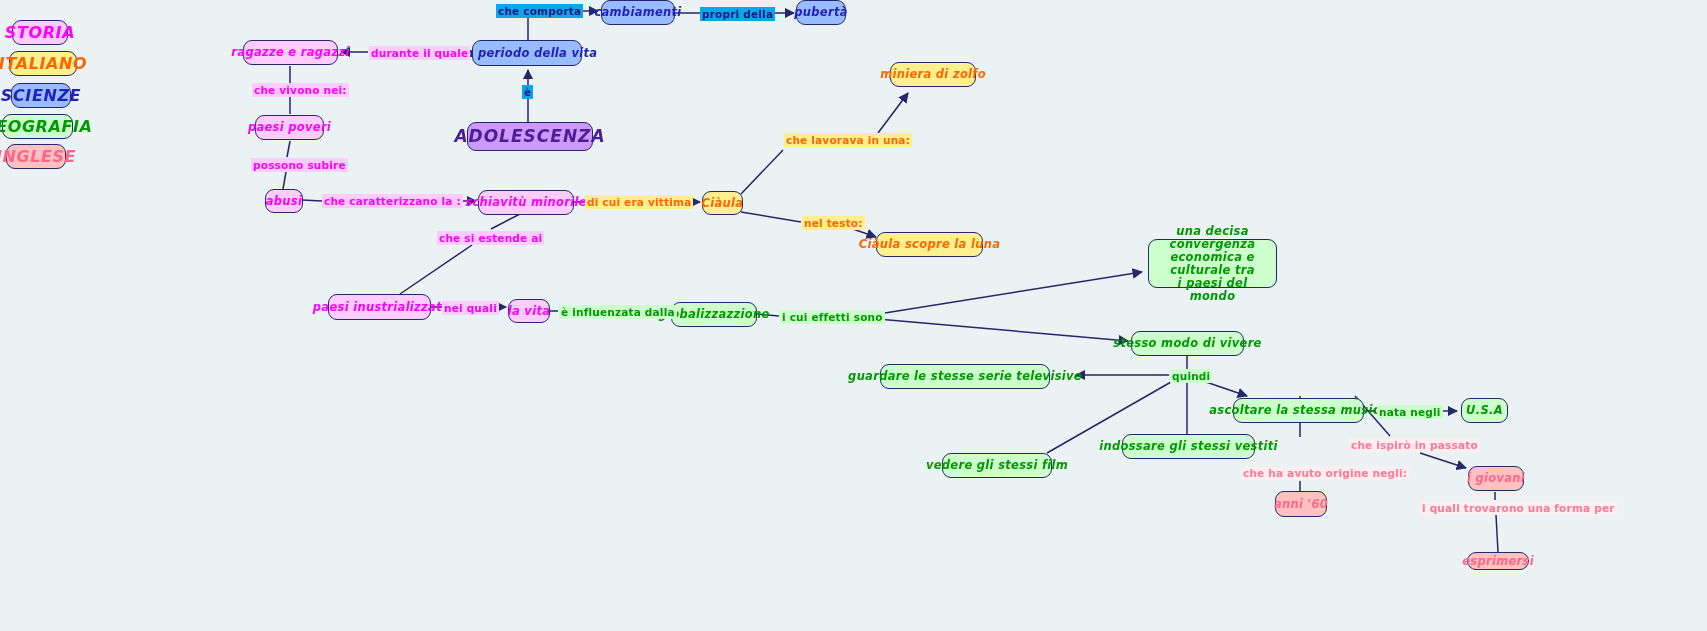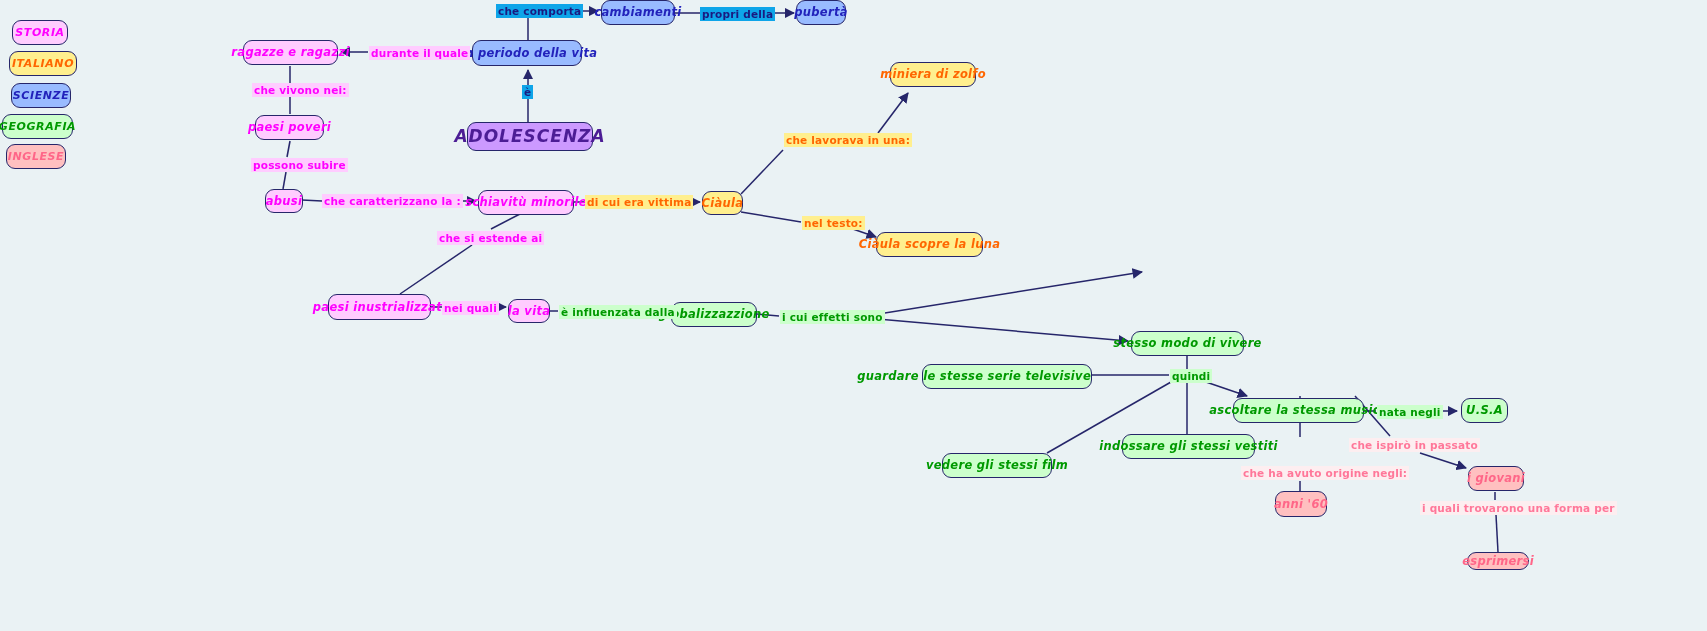--- a/index.html
+++ b/index.html
@@ -53,21 +53,21 @@
   .legend-box {
     position: absolute;
     box-sizing: border-box;
     border: 1.6px solid #26266a;
     border-radius: 9px;
     display: flex;
     align-items: center;
     justify-content: center;
     font-style: italic;
     font-weight: bold;
-    font-size: 11px;
+    font-size: 16px;
     letter-spacing: 0.6px;
     white-space: nowrap;
     z-index: 5;
   }
 
   .elabel {
     position: absolute;
     font-style: normal;
     font-weight: bold;
     font-size: 10.5px;
@@ -232,26 +232,31 @@
   </div>
 
   <div class="node c-storia" style="left:508px; top:299px; width:42px; height:24px;">
     <span>la vita</span>
   </div>
 
   <div class="node c-geografia" style="left:671px; top:302px; width:86px; height:25px;">
     <span>globalizzazzione</span>
   </div>
 
+  <div class="node c-geografia multiline" style="left:1148px; top:239px; width:129px; height:49px; flex-direction:column; padding:3px 4px;">
+    <span>una decisa convergenza</span>
+    <span>economica e culturale tra</span>
+    <span>i paesi del mondo</span>
+  </div>
 
   <div class="node c-geografia" style="left:1131px; top:331px; width:113px; height:25px;">
     <span>stesso modo di vivere</span>
   </div>
 
-  <div class="node c-geografia" style="left:922px; top:364px; width:170px; height:25px;justify-content:flex-end;">
+  <div class="node c-geografia" style="left:880px; top:364px; width:170px; height:25px;">
     <span>guardare le stesse serie televisive</span>
   </div>
 
   <div class="node c-geografia" style="left:1122px; top:434px; width:133px; height:25px;">
     <span>indossare gli stessi vestiti</span>
   </div>
 
   <div class="node c-geografia" style="left:942px; top:453px; width:110px; height:25px;">
     <span>vedere gli stessi film</span>
   </div>

